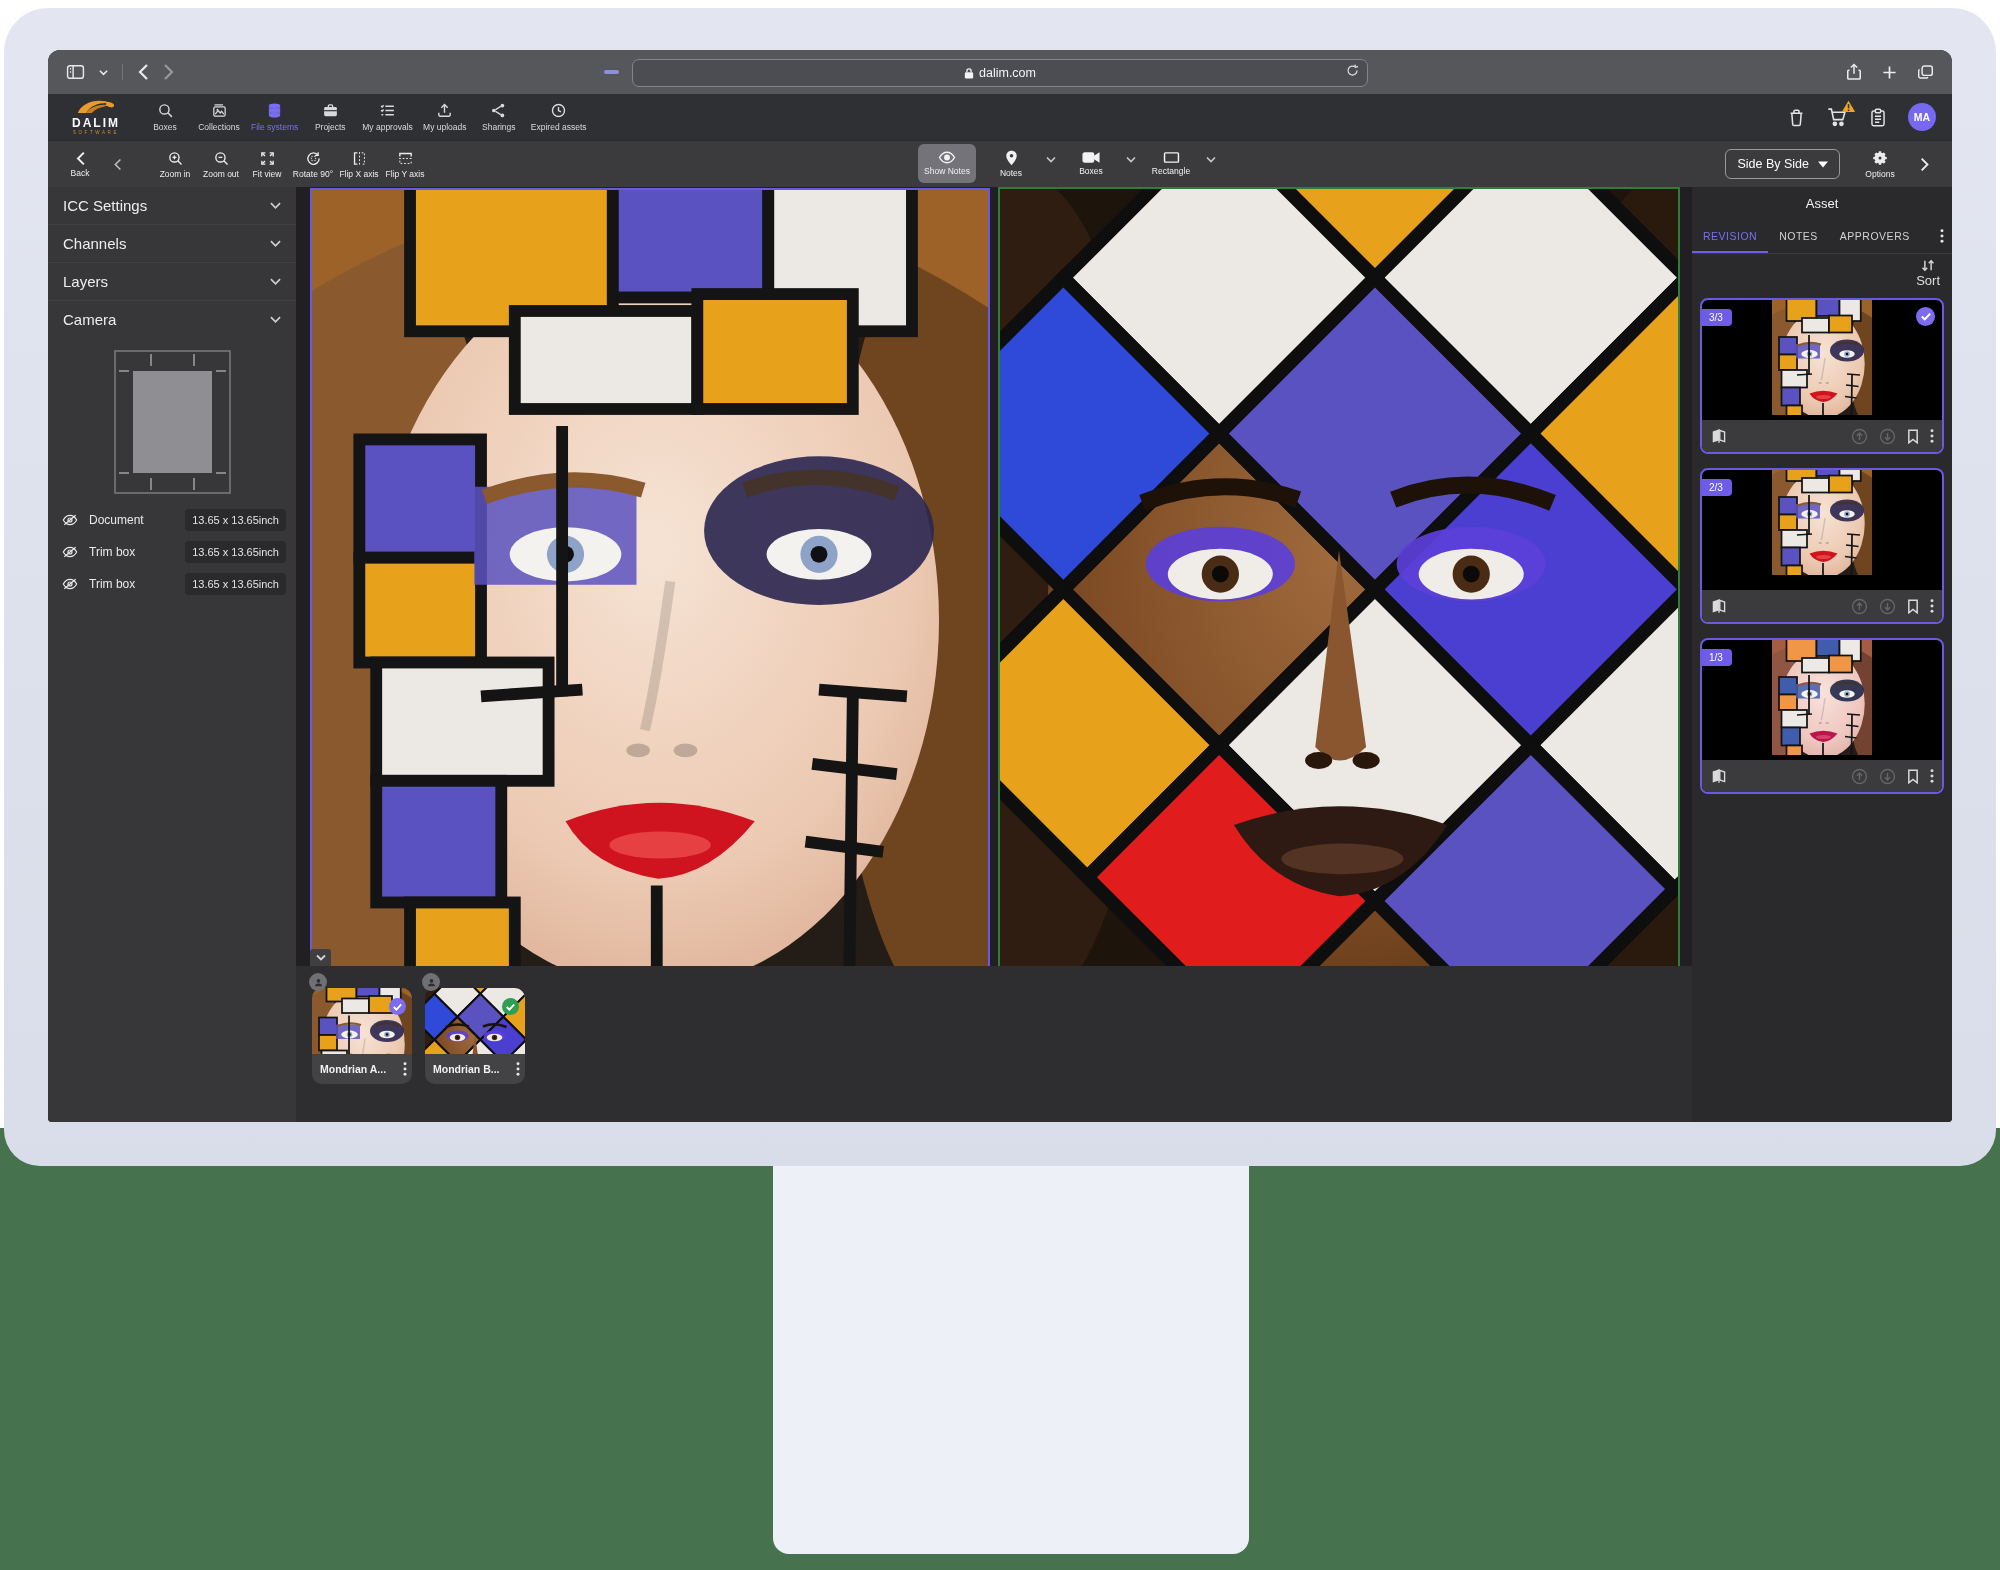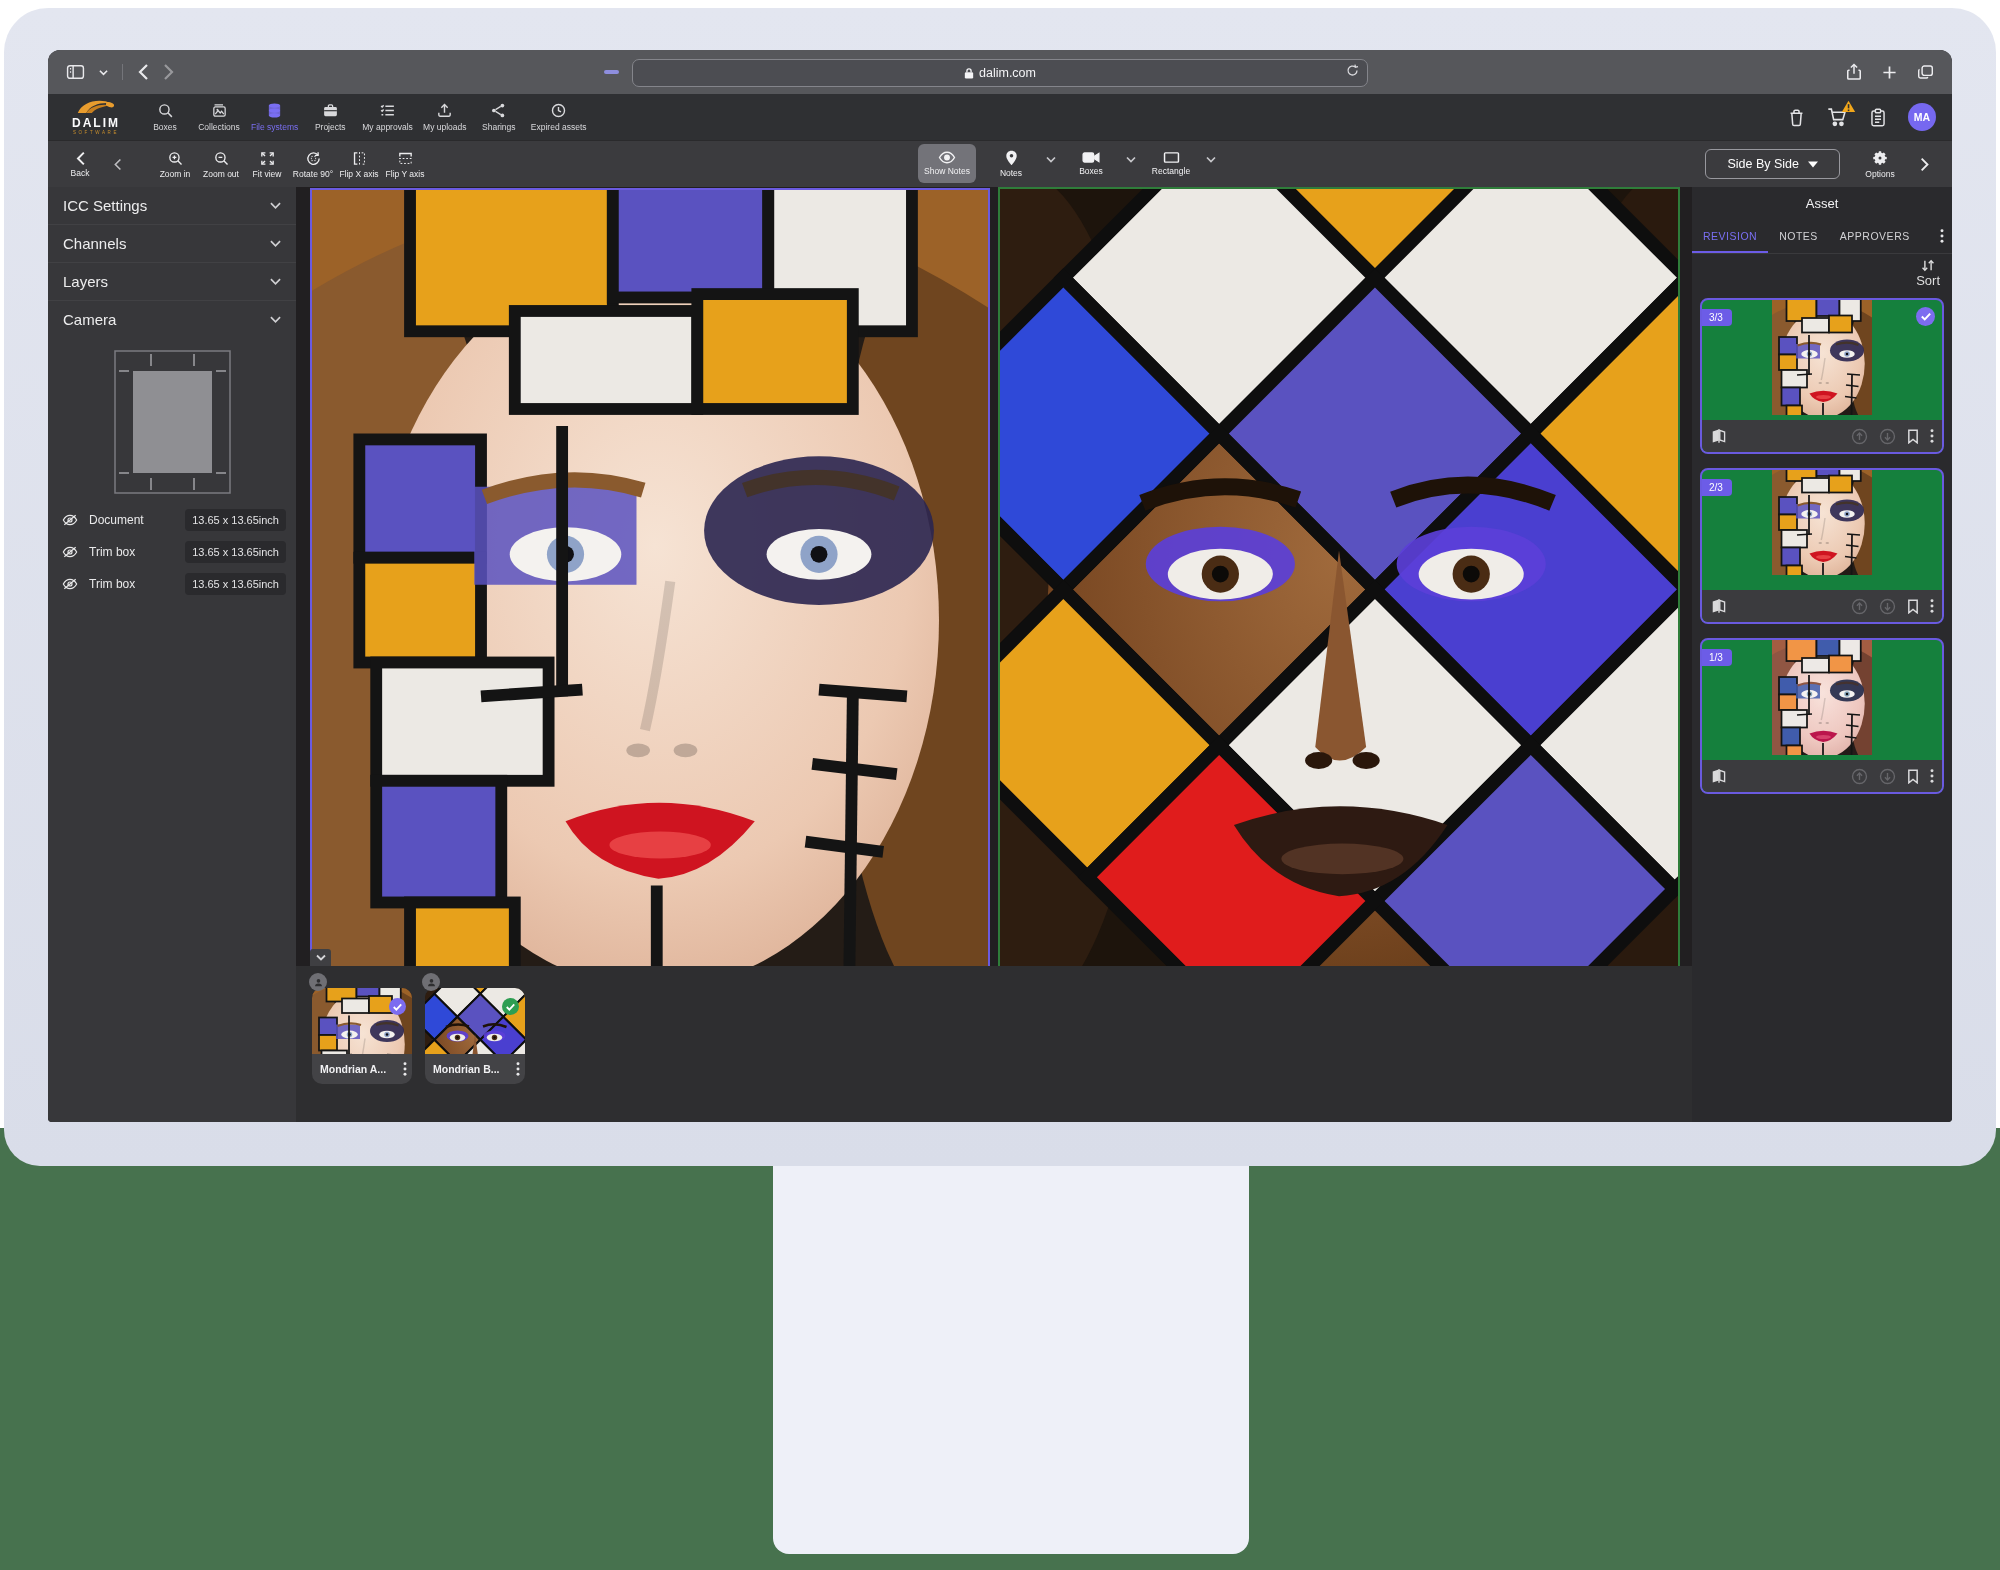--- a/index.html
+++ b/index.html
@@ -40,21 +40,21 @@
   .toolbar{height:46px;background:#3b3b3e;border-top:1px solid #2a2a2c;display:flex;align-items:center;padding:0 12px;position:relative;flex:none;color:#ededef;}
   .tbtn{width:46px;display:flex;flex-direction:column;align-items:center;gap:2px;font-size:8.5px;color:#ededef;cursor:pointer;}
   .tbtn .lbl{white-space:nowrap;}
   .lone-chip{width:34px;display:flex;justify-content:center;color:#bdbdc1;}
   .tools-gap{width:18px;}
   .anno-group{position:absolute;left:870px;top:3px;display:flex;align-items:flex-start;gap:6px;}
   .anno-btn{width:58px;height:39px;border-radius:6px;display:flex;flex-direction:column;align-items:center;justify-content:center;gap:2px;font-size:8.5px;color:#f2f2f4;cursor:pointer;}
   .anno-btn.active{background:#737379;}
   .anno-caret{margin-top:12px;color:#c7c7cb;}
   .right-tools{margin-left:auto;display:flex;align-items:center;gap:18px;padding-right:10px;}
-  .viewmode{height:28px;border:1px solid #98989e;border-radius:6px;padding:0 21px;display:flex;align-items:center;gap:9px;font-size:12.5px;color:#fdfdfd;cursor:pointer;}
+  .viewmode{height:28px;border:1px solid #98989e;border-radius:6px;padding:0 11px;display:flex;align-items:center;gap:9px;font-size:12.5px;color:#fdfdfd;cursor:pointer;}
 
   
   .workspace{flex:1;display:flex;min-height:0;}
   .leftpanel{width:248px;background:#37373a;flex:none;}
   .lsection{height:37px;display:flex;align-items:center;justify-content:space-between;padding:0 15px;color:#ededee;font-size:15px;border-bottom:1px solid #414144;cursor:pointer;}
   .preview-wrap{display:flex;justify-content:center;padding:12px 0 10px;}
   .boxrow{display:flex;align-items:center;gap:11px;padding:5px 10px 5px 14px;color:#e9e9ea;font-size:12px;}
   .boxval{margin-left:auto;background:#2a2a2d;border-radius:4px;padding:5px 7px;font-size:11px;color:#e3e3e5;}
 
   .canvas{width:1396px;background:#211f21;position:relative;flex:none;}
@@ -75,21 +75,21 @@
   .rightpanel{width:260px;background:#2a2a2d;flex:none;display:flex;flex-direction:column;}
   .rp-title{height:32px;display:flex;align-items:center;justify-content:center;color:#f2f2f4;font-size:13px;}
   .rp-tabs{height:34px;display:flex;align-items:stretch;border-bottom:1px solid #3a3a3d;font-size:10.5px;letter-spacing:.5px;color:#d2d2d5;}
   .rp-tab{display:flex;align-items:center;padding:0 11px;position:relative;cursor:pointer;white-space:nowrap;}
   .rp-tab.active{color:#7a6ff2;}
   .rp-tab.active::after{content:"";position:absolute;left:0;right:0;bottom:0;height:2px;background:#6c5ce7;}
   .rp-tab-kebab{margin-left:auto;display:flex;align-items:center;padding-right:8px;color:#e6e6e8;cursor:pointer;}
   .rp-sortrow{height:38px;display:flex;justify-content:flex-end;align-items:center;padding-right:12px;}
   .sortbtn{display:flex;flex-direction:column;align-items:center;gap:1px;color:#dededf;font-size:13px;cursor:pointer;}
   .rp-cards{padding:6px 8px 0;display:flex;flex-direction:column;gap:14px;}
-  .rcard{position:relative;height:152px;border:2px solid #6a5ae0;border-radius:8px;background:#15803d;overflow:hidden;cursor:pointer;}
+  .rcard{position:relative;height:152px;border:2px solid #6a5ae0;border-radius:8px;background:#000000;overflow:hidden;cursor:pointer;}
   .rthumb{position:absolute;left:50%;transform:translateX(-50%);top:0;width:100px;height:118px;overflow:hidden;}
   .rbadge{position:absolute;top:9px;left:0;background:#6c5ce7;color:#fff;font-size:10px;padding:3px 9px 3px 7px;border-radius:0 4px 4px 0;}
   .rcheck{position:absolute;top:7px;right:7px;width:19px;height:19px;border-radius:50%;background:#7c6cf0;display:flex;align-items:center;justify-content:center;}
   .rbar{position:absolute;left:0;right:0;bottom:0;height:32px;background:#3b3b3e;display:flex;align-items:center;padding:0 8px;color:#dadadc;}
   .rbar .grp{margin-left:auto;display:flex;align-items:center;gap:11px;}
   .dimcirc{color:#66666a;}
 </style>
 </head>
 <body>
 

